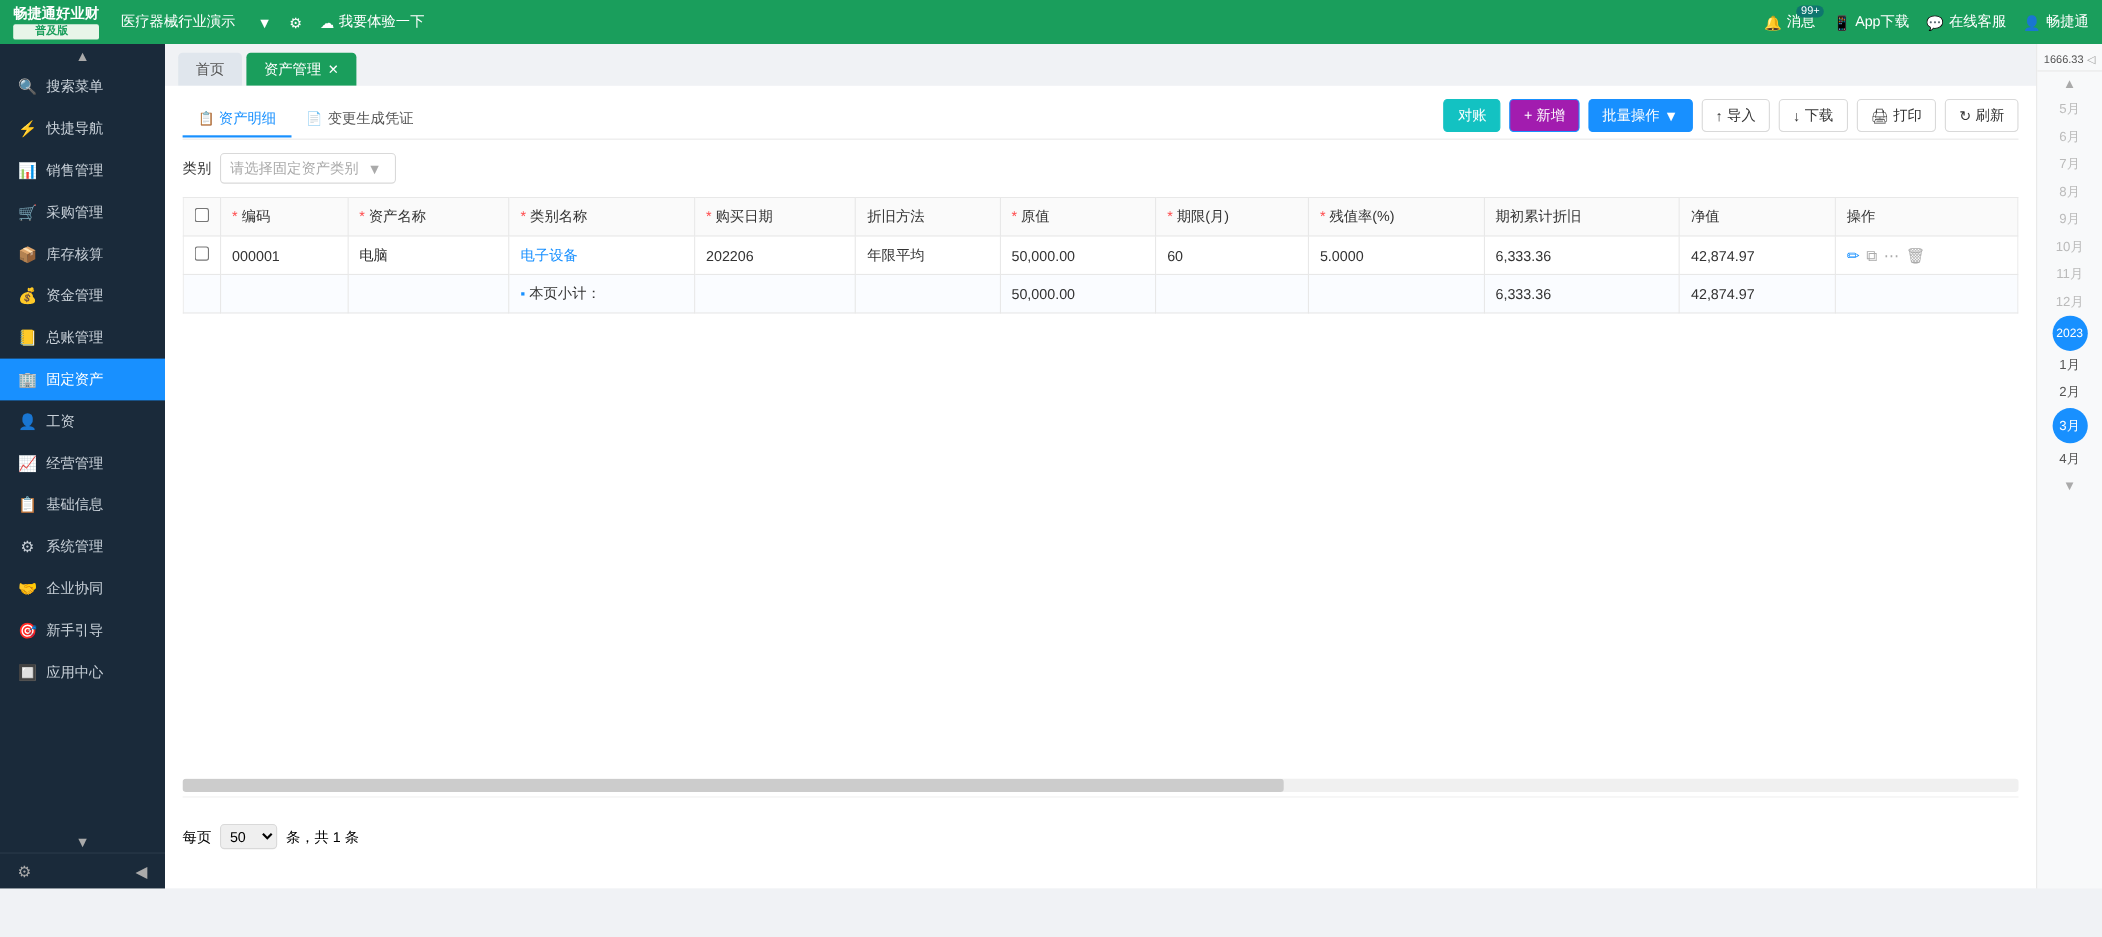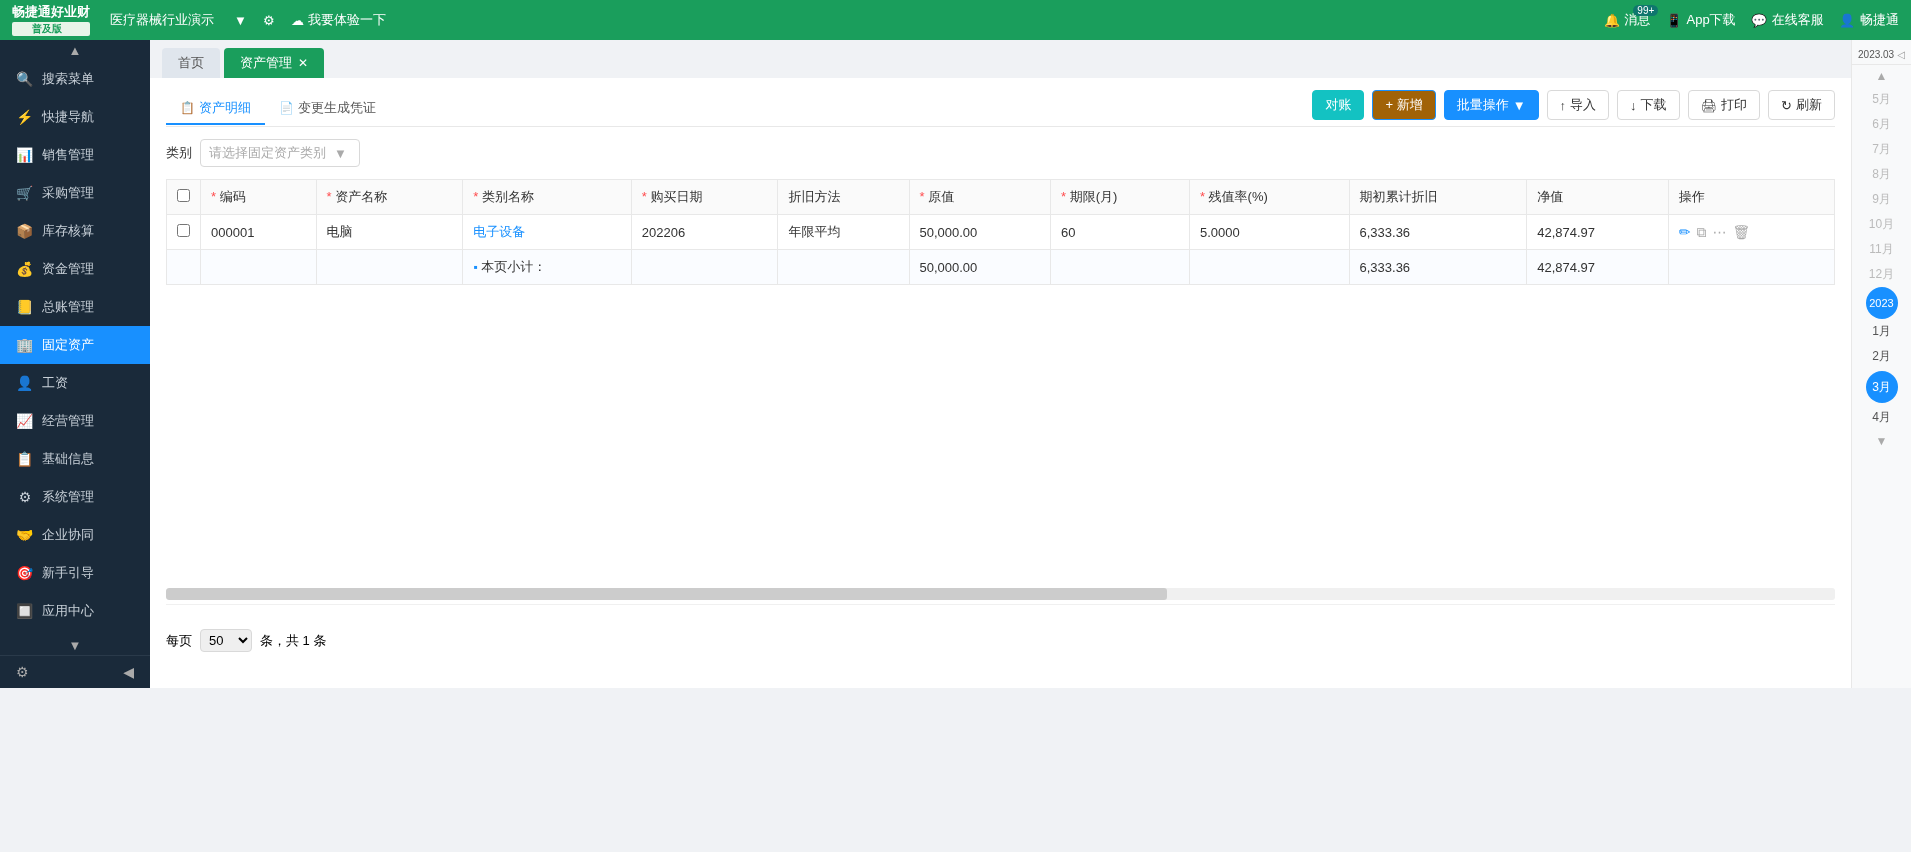--- a/index.html
+++ b/index.html
@@ -162,21 +162,21 @@
       border-radius: 4px;
       border: 1px solid #d9d9d9;
       cursor: pointer;
       font-size: 13px;
       background: white;
       color: #333;
       display: flex;
       align-items: center;
       gap: 4px;
     }
-    .btn-primary { background: #a16207; color: white; border-color: #1890ff; }
+    .btn-primary { background: #a21caf; color: white; border-color: #1890ff; }
     .btn-teal { background: #13c2c2; color: white; border-color: #13c2c2; }
     .btn-batch {
       background: #1890ff;
       color: white;
       border-color: #1890ff;
       display: flex;
       align-items: center;
       gap: 4px;
     }
 
@@ -274,21 +274,21 @@
     .month-item.prev { color: #bbb; }
 
     
     ::-webkit-scrollbar { width: 6px; height: 6px; }
     ::-webkit-scrollbar-track { background: #f1f1f1; }
     ::-webkit-scrollbar-thumb { background: #ccc; border-radius: 3px; }
   </style>
 </head>
 <body>
 
-<div style="display:flex; flex-direction:column; height:688px; width:1911px; overflow:hidden;">
+<div style="display:flex; flex-direction:column; height:808px; width:1911px; overflow:hidden;">
 
   <div class="topbar">
     <div class="topbar-logo">
       <span>畅捷通好业财</span>
       <span class="sub">普及版</span>
     </div>
     <div class="topbar-center">
       <span class="topbar-company">
         <span>医疗器械行业演示</span>
         <span>▼</span>
@@ -533,21 +533,21 @@
             <option value="100">100</option>
           </select>
           <span>条，共 1 条</span>
         </div>
 
       </div>
     </div>
 
     <div class="right-panel">
       <div class="right-panel-header">
-        <span style="font-size:10px; color:#555;">2023.03</span>
+        <span style="font-size:10px; color:#555;">1666.33</span>
         <span style="cursor:pointer; font-size:10px;">◁</span>
       </div>
       <div class="panel-arrow">▲</div>
 
       <div class="month-item prev">5月</div>
       <div class="month-item prev">6月</div>
       <div class="month-item prev">7月</div>
       <div class="month-item prev">8月</div>
       <div class="month-item prev">9月</div>
       <div class="month-item prev">10月</div>

